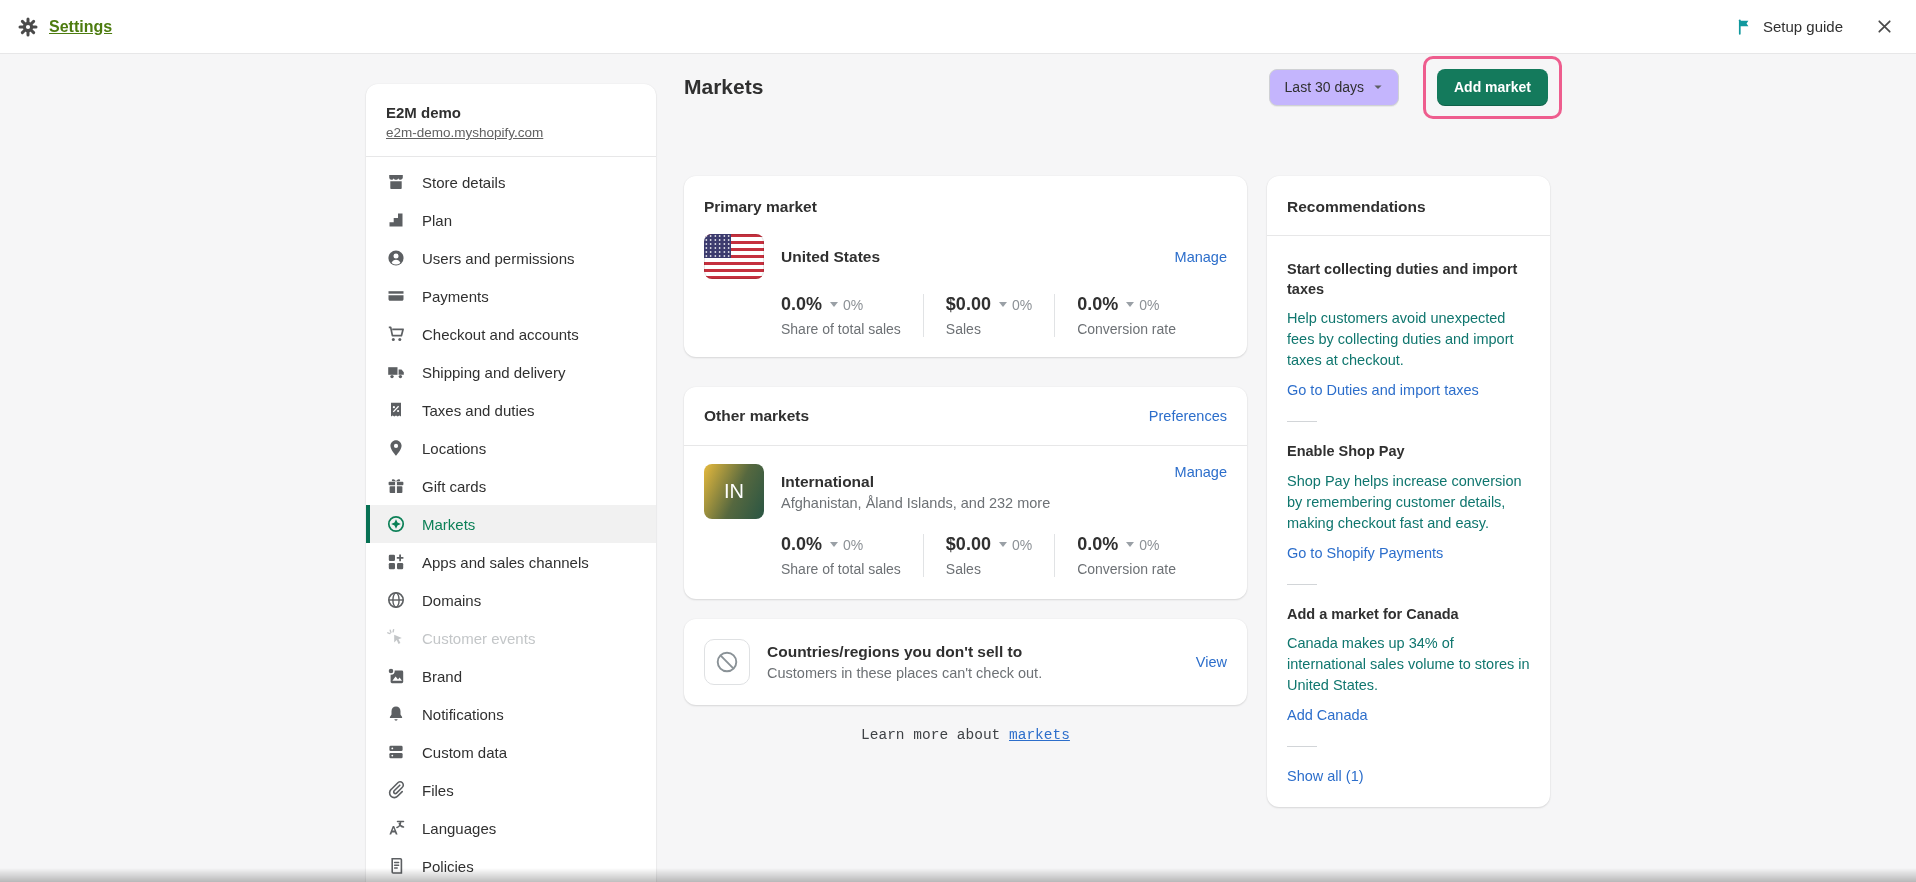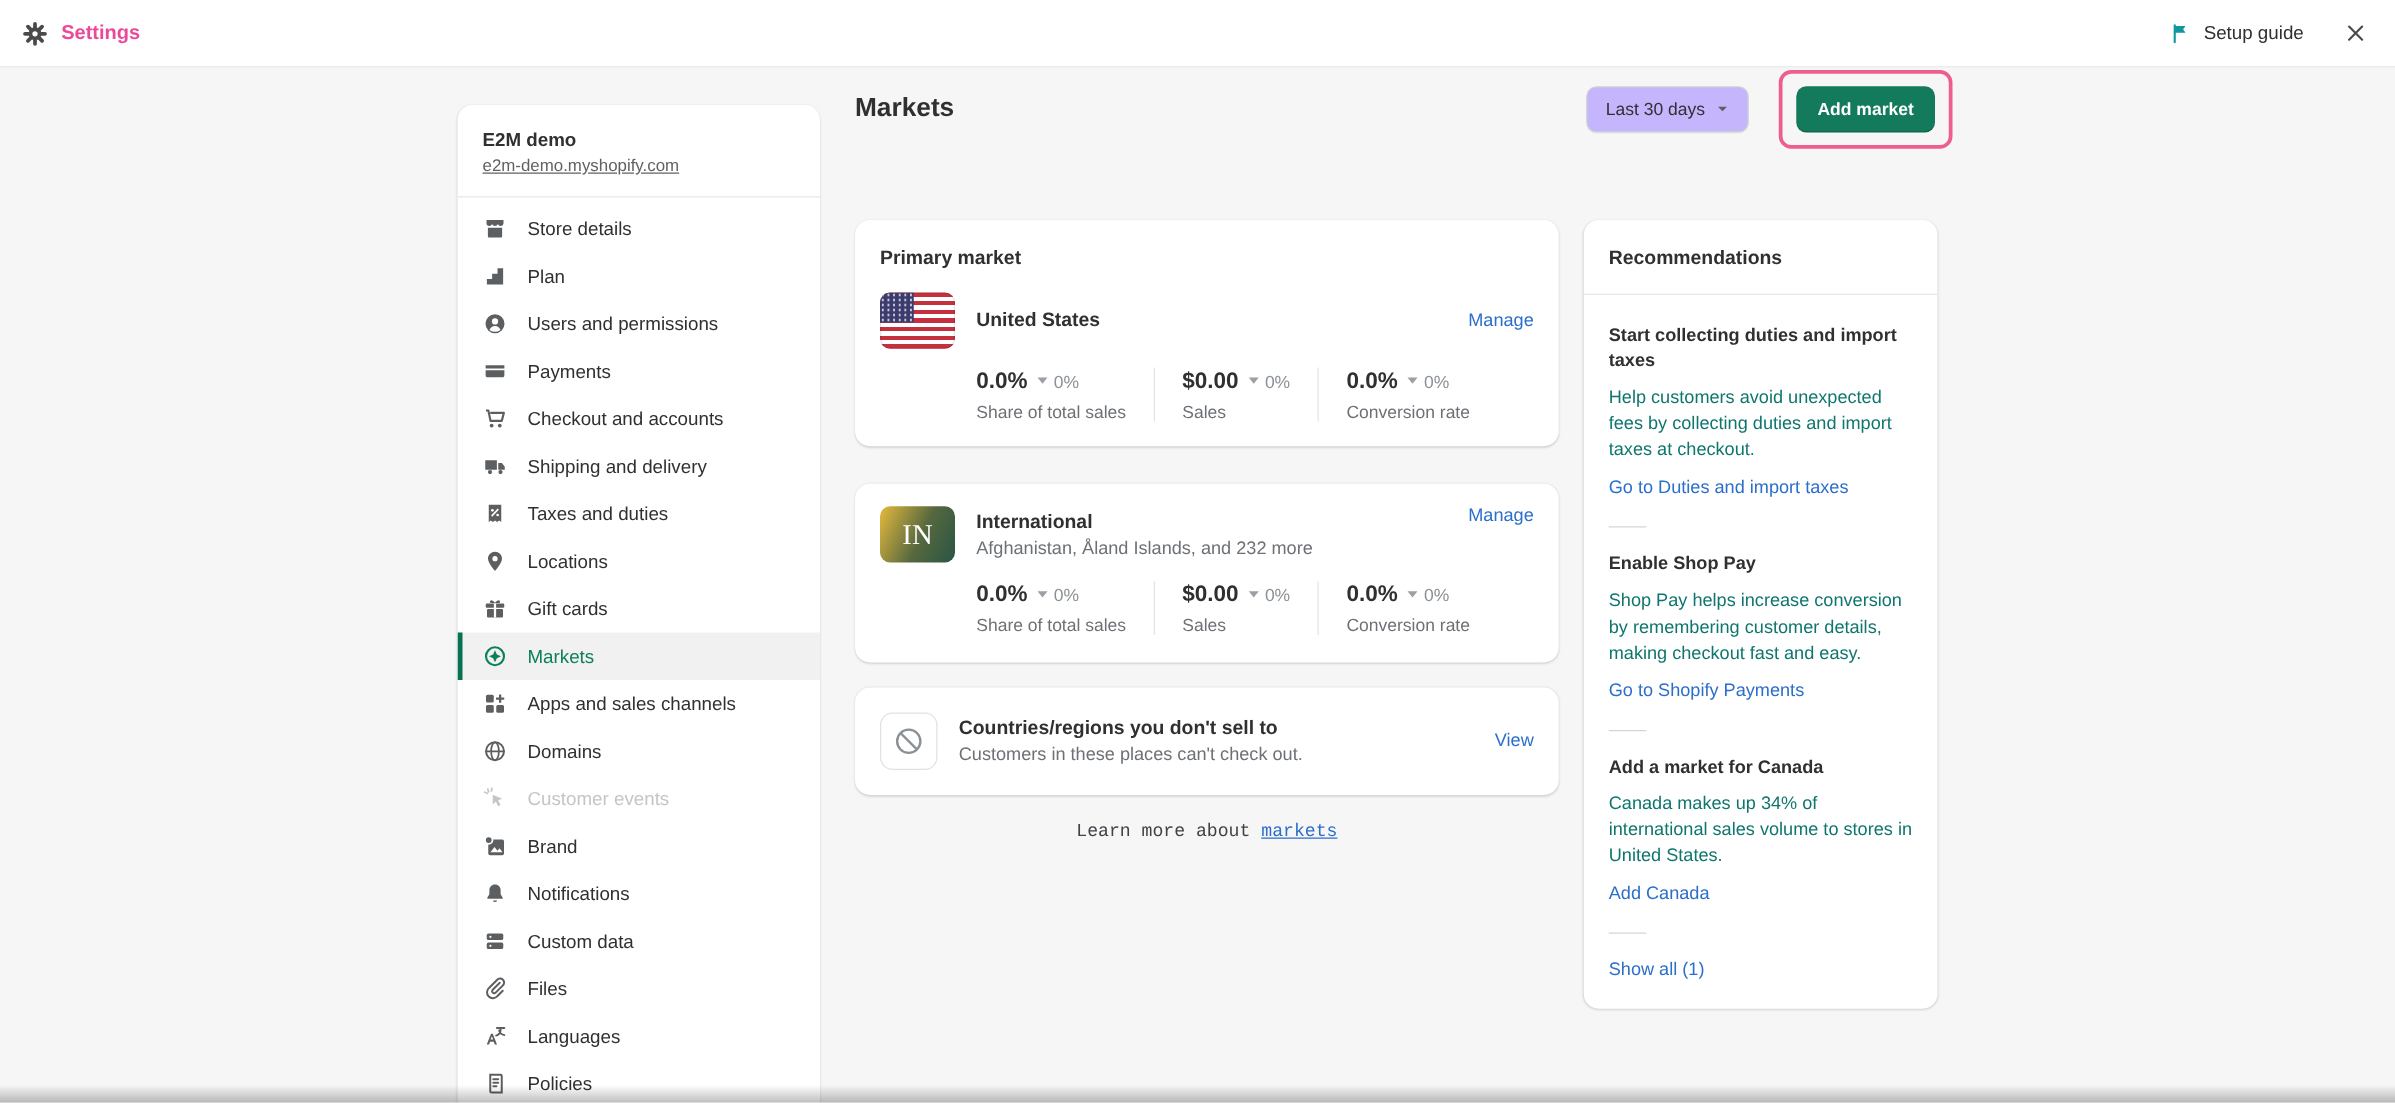--- a/index.html
+++ b/index.html
@@ -3,21 +3,21 @@
 <meta charset="utf-8">
 <style>
   * { margin:0; padding:0; box-sizing:border-box; }
   html,body { width:1916px; height:882px; overflow:hidden; }
   body { font-family:"Liberation Sans", sans-serif; background:#f6f6f7; color:#303030; }
 
   
   .topbar { height:54px; background:#fff; border-bottom:1px solid #e7e7e8;
             display:flex; align-items:center; padding:0 22px 0 18px; position:relative; z-index:5;}
   .topbar-left { display:flex; align-items:center; gap:11px; }
-  .topbar-title { font-size:16px; font-weight:700; color:#ec4899; }
+  .topbar-title { font-size:16px; font-weight:700; color:#4d7c0f;text-decoration:underline; }
   .topbar-right { margin-left:auto; display:flex; align-items:center; }
   .setup-guide { display:flex; align-items:center; gap:9px; font-size:15px; color:#303030; cursor:pointer;}
   .close-btn { margin-left:32px; cursor:pointer; display:flex; align-items:center; }
 
   
   .content { display:flex; justify-content:center; align-items:flex-start; padding-top:2px; }
   .card { background:#fff; border-radius:12px;
           box-shadow:0 1px 2px rgba(0,0,0,.12), 0 0 2px rgba(0,0,0,.05); }
 
   
@@ -59,23 +59,23 @@
   .card-title { font-size:15.5px; font-weight:700; }
   .card-head-row { display:flex; align-items:center; justify-content:space-between; }
   .market-row { display:flex; align-items:center; margin-top:18px; }
   .flag-us { width:60px; height:45px; border-radius:8px; flex:0 0 60px; position:relative; overflow:hidden;
              background:repeating-linear-gradient(to bottom,#c5303e 0 3.47px,#fff 3.47px 6.93px);
              box-shadow:inset 0 0 0 1px rgba(0,0,0,.1); }
   .flag-us::after { content:""; position:absolute; left:0; top:0; width:27px; height:24.2px;
              background-color:#3c3b6e;
              background-image:radial-gradient(#fff 0.8px, transparent 1.1px);
              background-size:4.5px 4px; }
-  .badge-in { width:60px; height:45px; border-radius:8px; flex:0 0 60px;
+  .badge-in { width:60px; height:55px; border-radius:8px; flex:0 0 60px;
               background:linear-gradient(115deg,#d9b23d 5%,#56683f 55%,#2e5743 95%);
-              color:#fff; font-size:23px; display:flex; align-items:center; justify-content:center;font-family:Liberation Serif, serif; }
+              color:#fff; font-size:20px; display:flex; align-items:center; justify-content:center; }
   .market-info { margin-left:17px; flex:1; }
   .market-name { font-size:15.5px; font-weight:700; }
   .market-desc { font-size:14.5px; color:#6d7175; margin-top:4px; }
   .stats-row { display:flex; margin-left:77px; margin-top:15px; }
   .stat { padding-right:22px; }
   .stat + .stat { border-left:1px solid #e1e3e5; padding-left:22px; }
   .stat-top { display:flex; align-items:center; }
   .stat-value { font-size:18px; font-weight:700; }
   .stat-delta { font-size:14px; color:#8c9196; margin-left:8px; display:flex; align-items:center; }
   .caret-down { width:0; height:0; border:4px solid transparent; border-top:5px solid #9aa0a6;
@@ -402,20 +402,24 @@
                     <span class="caret-down"></span>
                     <span>0%</span>
                   </span>
               </div>
               <div class="stat-label">Conversion rate</div>
             </div>
           </div>
         </div>
 
         <div class="card om-card">
+          <div class="om-head card-head-row">
+            <div class="card-title">Other markets</div>
+            <a class="link">Preferences</a>
+          </div>
           <div class="om-body">
             <div class="market-row">
               <div class="badge-in">IN</div>
               <div class="market-info">
                 <div class="market-name">International</div>
                 <div class="market-desc">Afghanistan, Åland Islands, and 232 more</div>
               </div>
               <a class="link" style="align-self:flex-start;">Manage</a>
             </div>
             <div class="stats-row">

